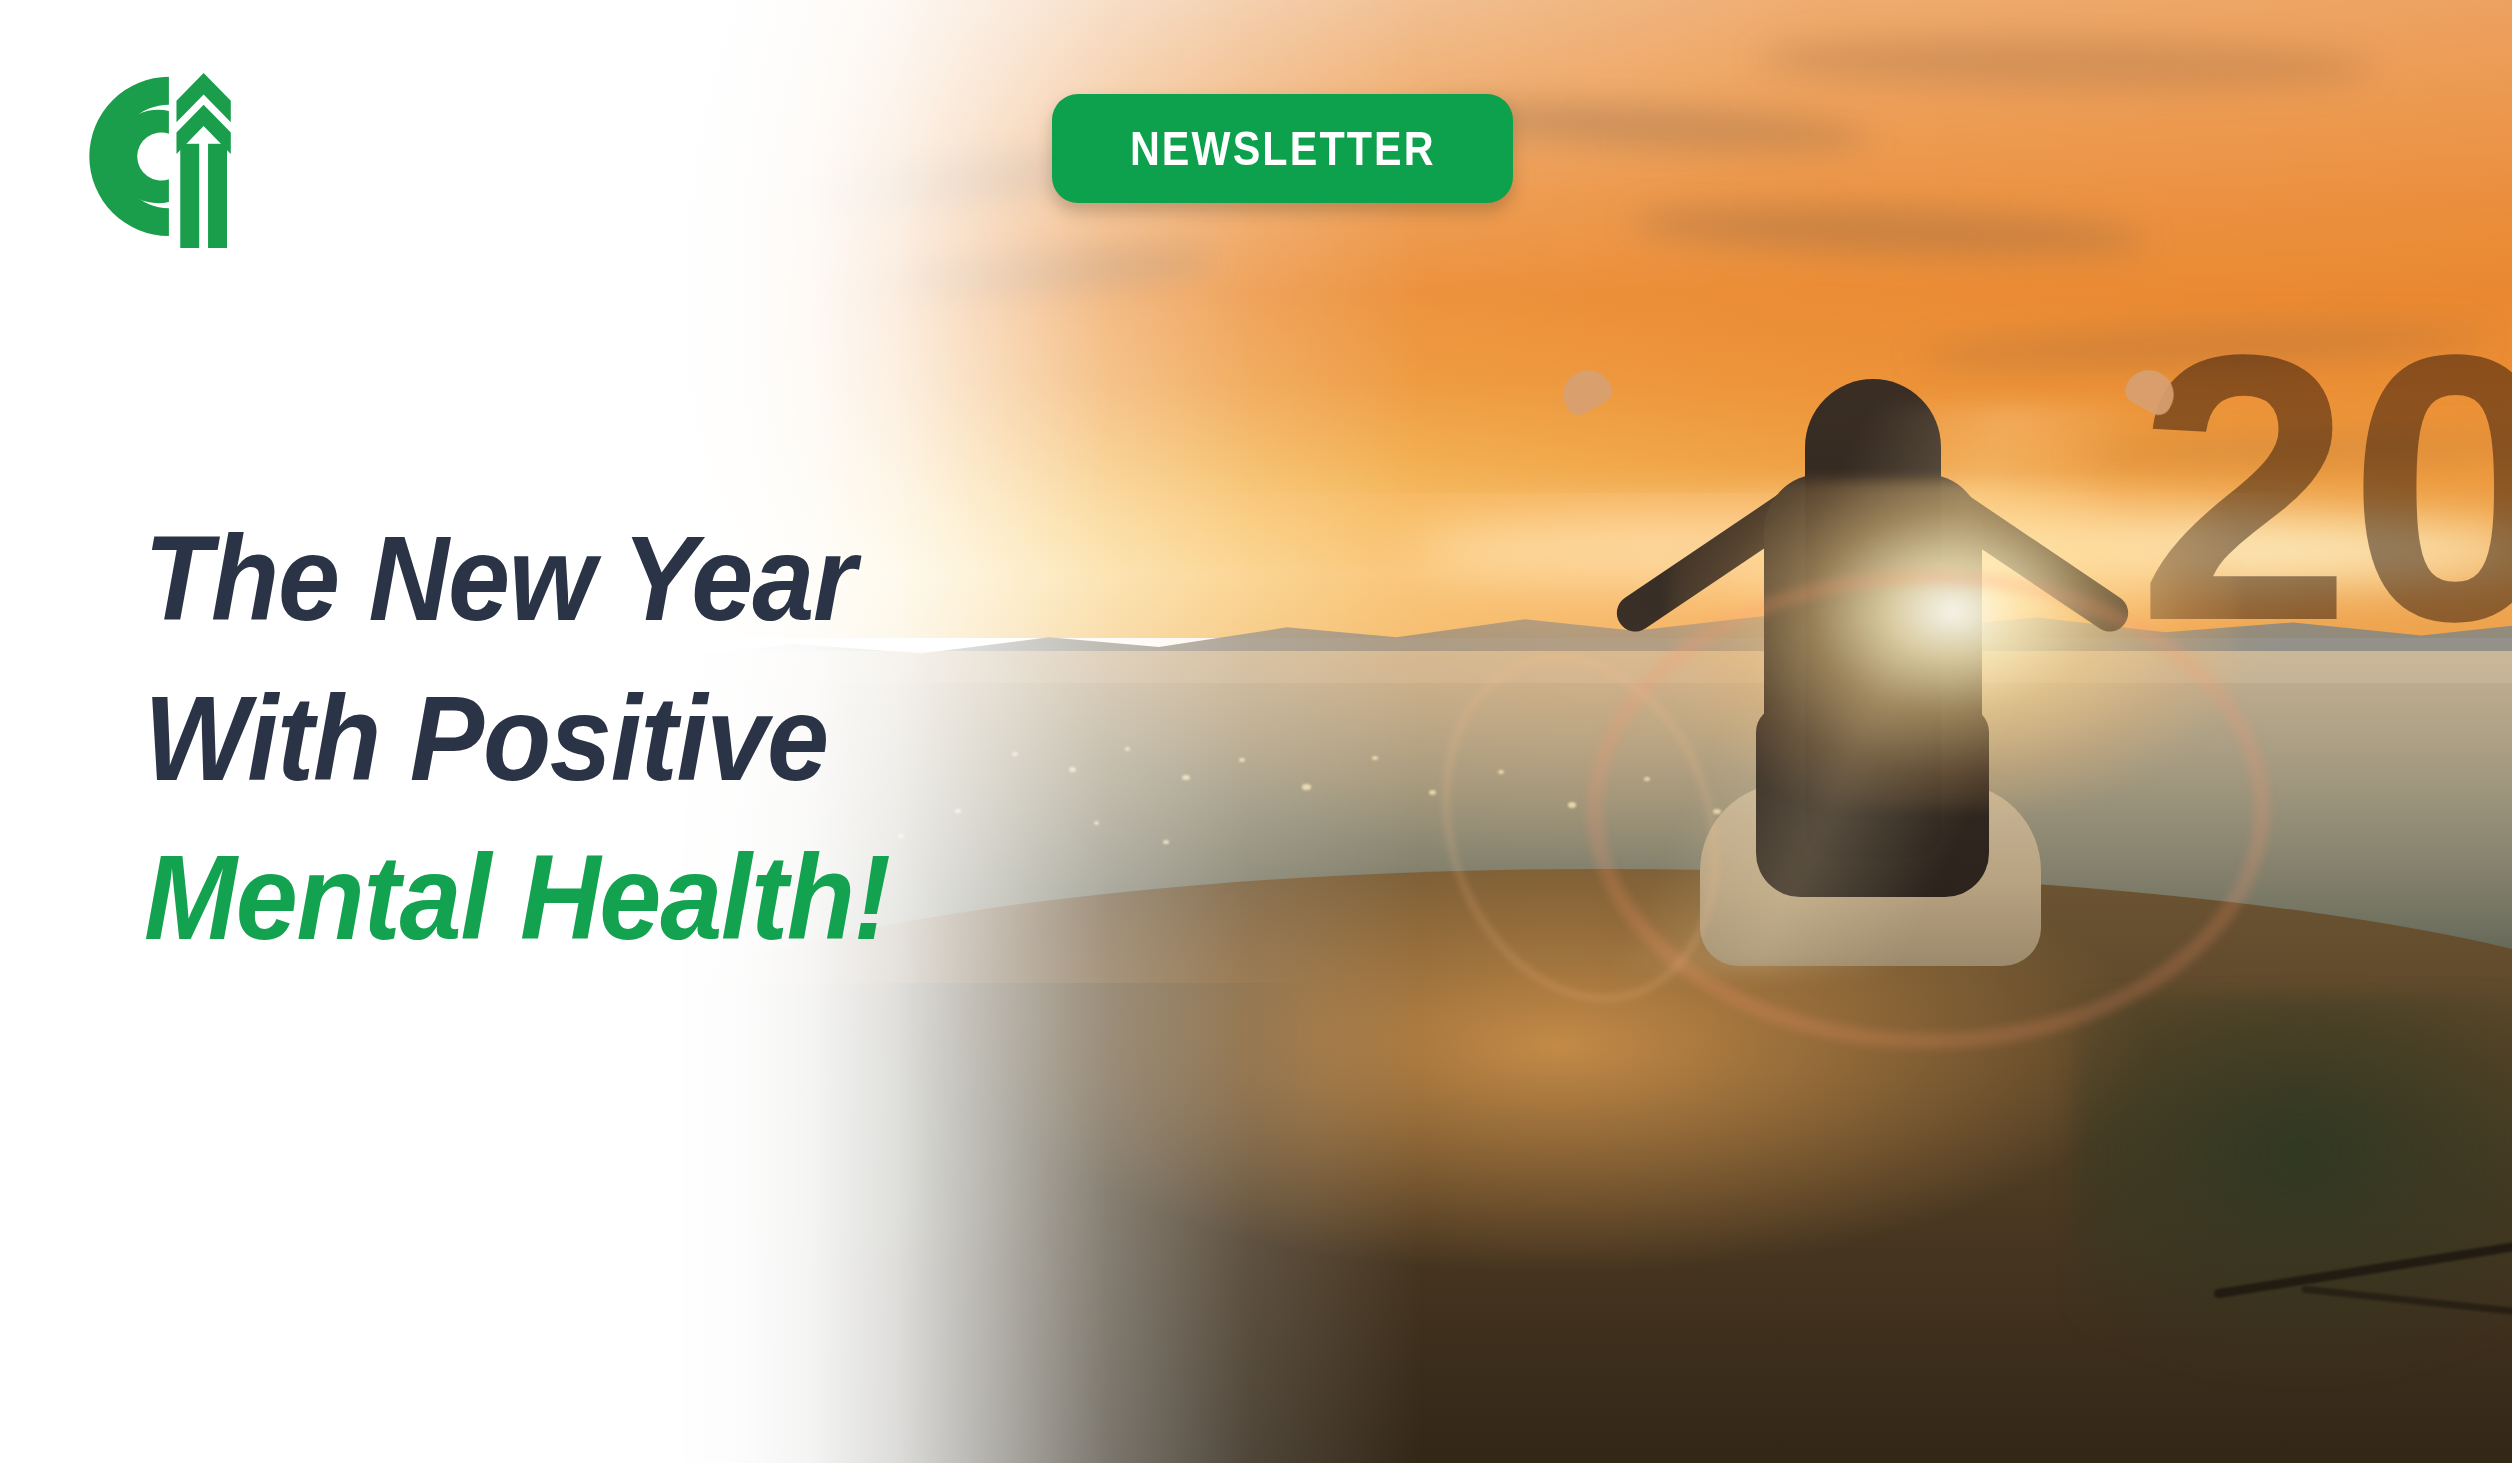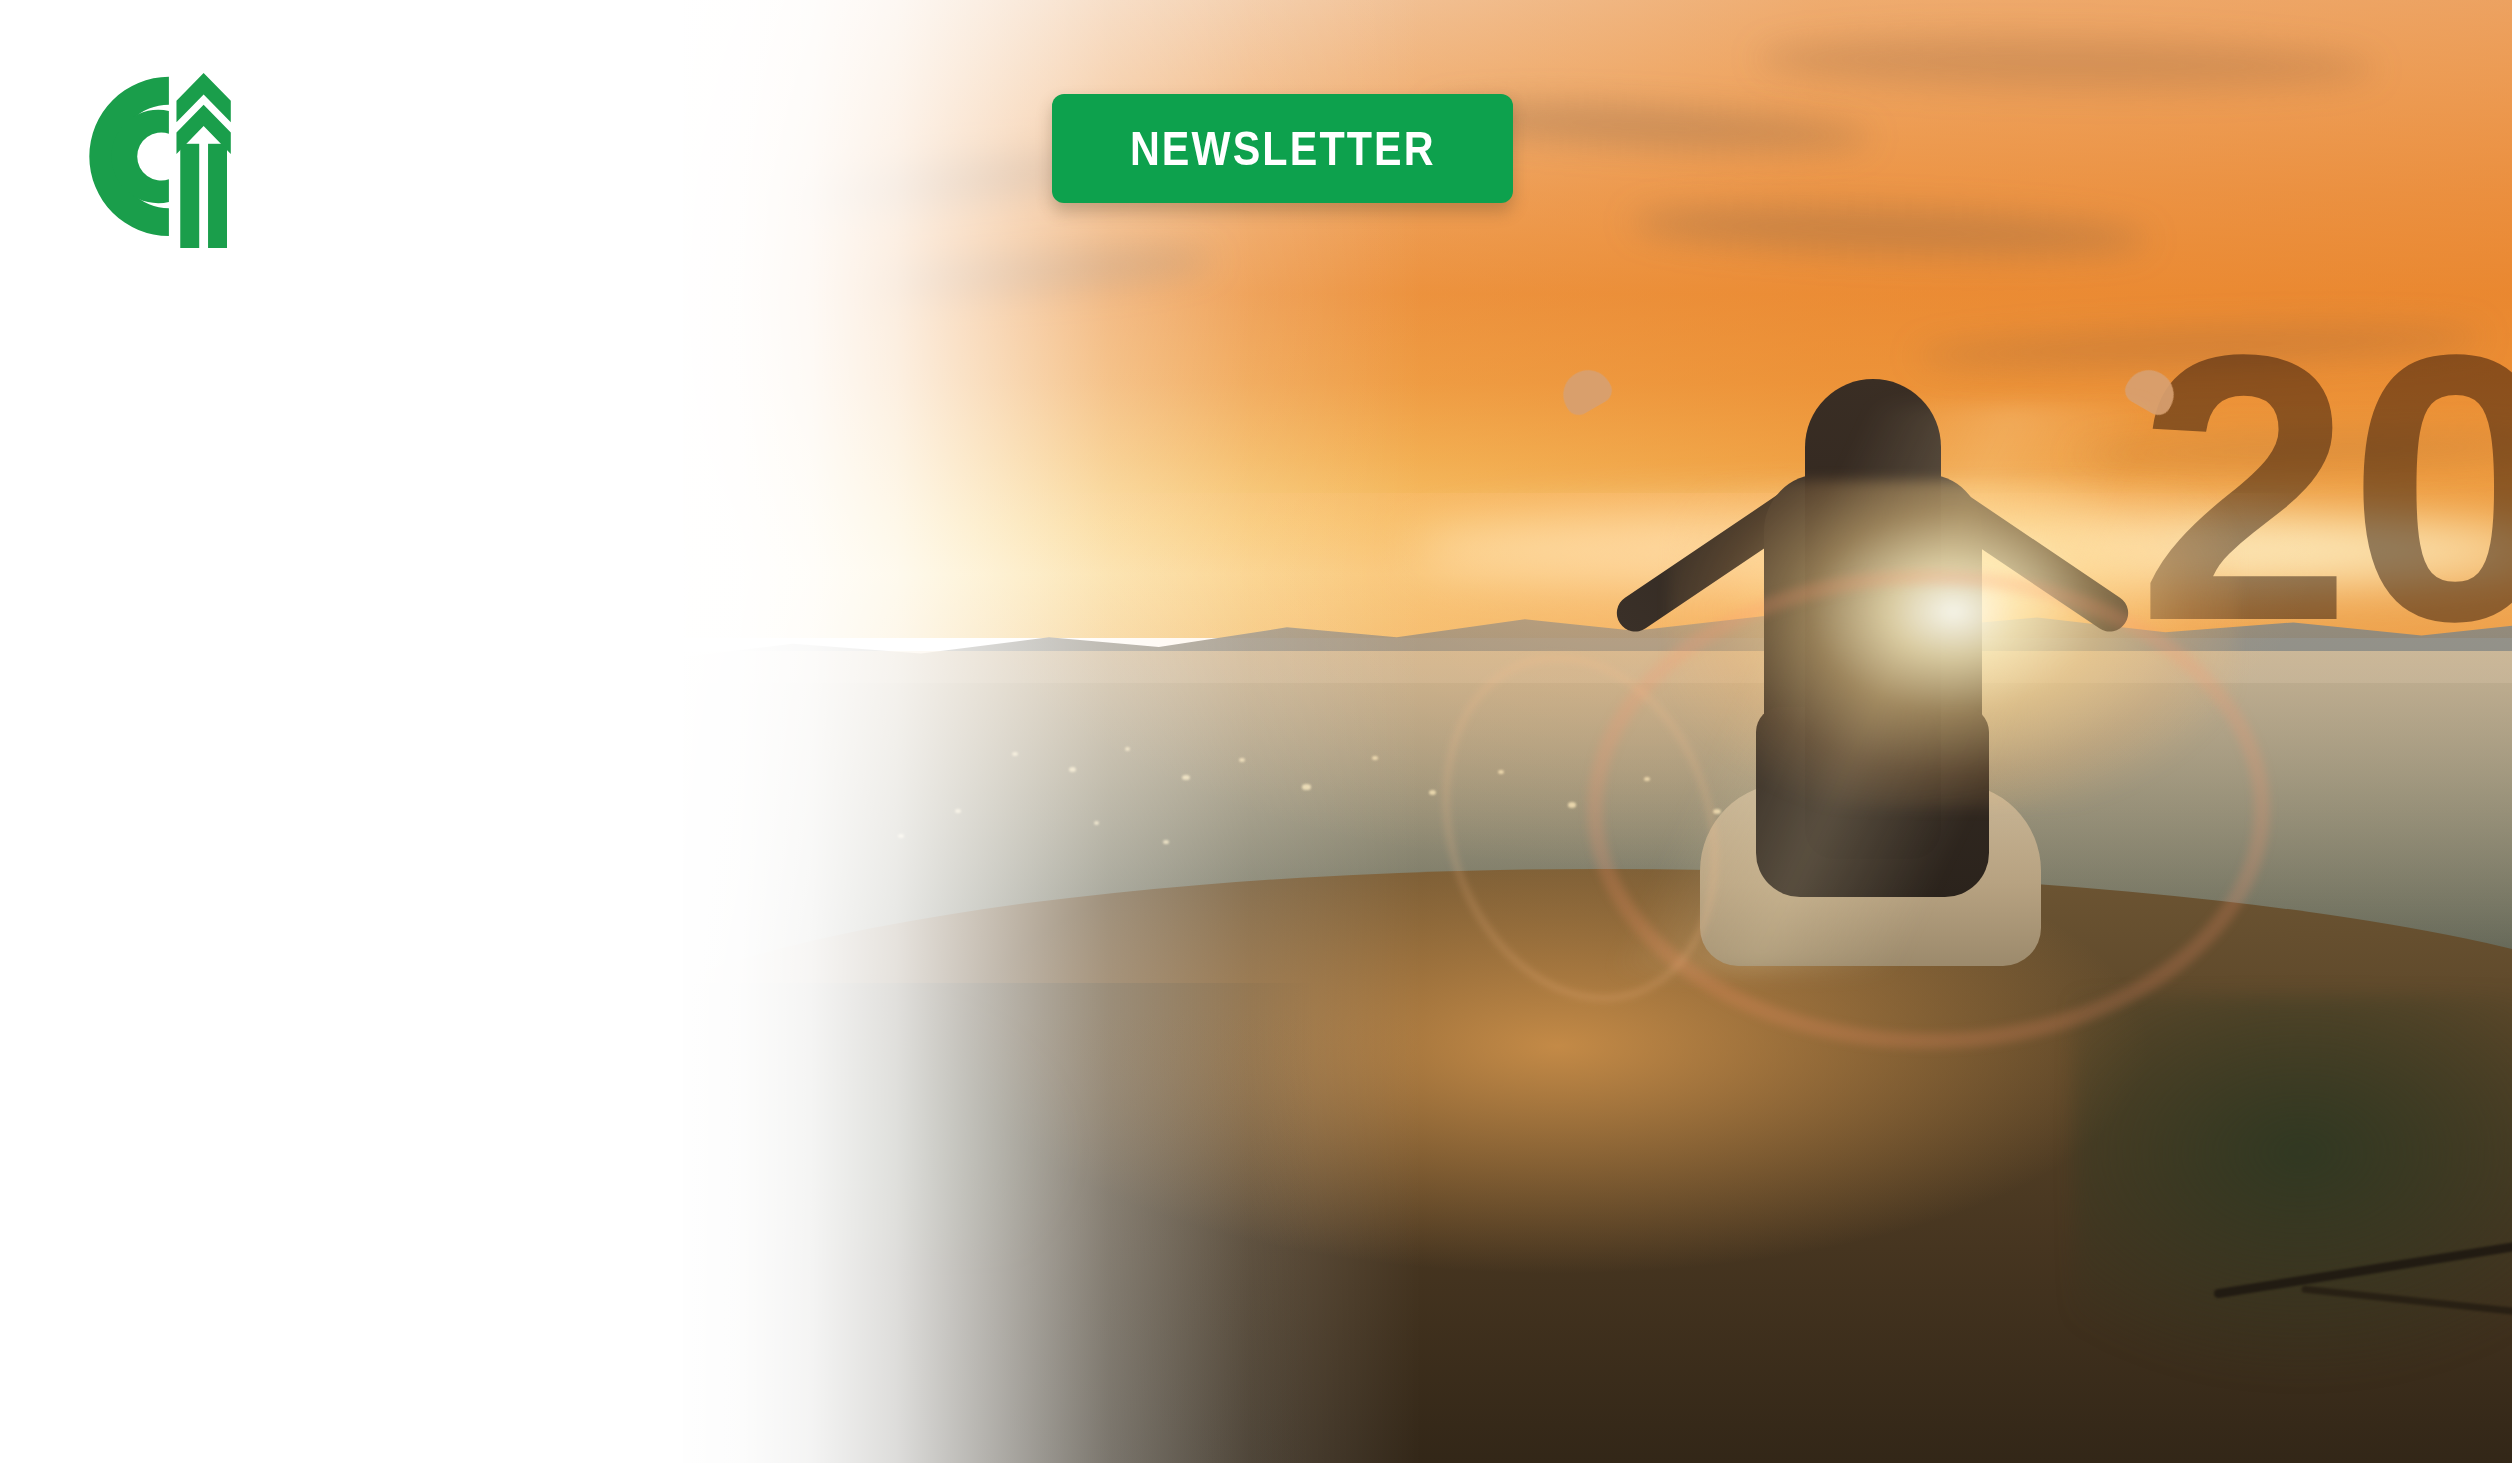--- a/index.html
+++ b/index.html
@@ -230,21 +230,21 @@
 
   
   .logo{position:absolute;left:88px;top:68px;width:158px;height:180px;}
 
   
   .badge{
     position:absolute;
     left:1052px; top:94px;
     width:461px; height:109px;
     background:#0da14d;
-    border-radius:12px;
+    border-radius:26px;
     box-shadow:0 8.8px 16.4px rgba(80,60,40,.28);
     display:flex;align-items:center;justify-content:center;
   }
   .badge-text{
     color:#ffffff;
     font-family:"Liberation Sans", sans-serif;
     font-weight:bold;
     font-size:48px;
     letter-spacing:2.5px;
     transform:scaleX(.86);
@@ -358,15 +358,20 @@
       <path d="M183 58 L226 102 L226 136 L183 92 L140 136 L140 102 Z" fill="#1a9e4b"></path>
 
       <path d="M183 8 L226 52 L226 86 L183 42 L140 86 L140 52 Z" fill="#1a9e4b"></path>
     </svg>
   </div>
 
   <div class="badge">
     <span class="badge-text">NEWSLETTER</span>
   </div>
 
+  <div class="headline">
+    <div class="hl-line hl-dark">The New Year</div>
+    <div class="hl-line hl-dark">With Positive</div>
+    <div class="hl-line hl-green">Mental Health!</div>
+  </div>
 
 </div>
 
 
 </body></html>

